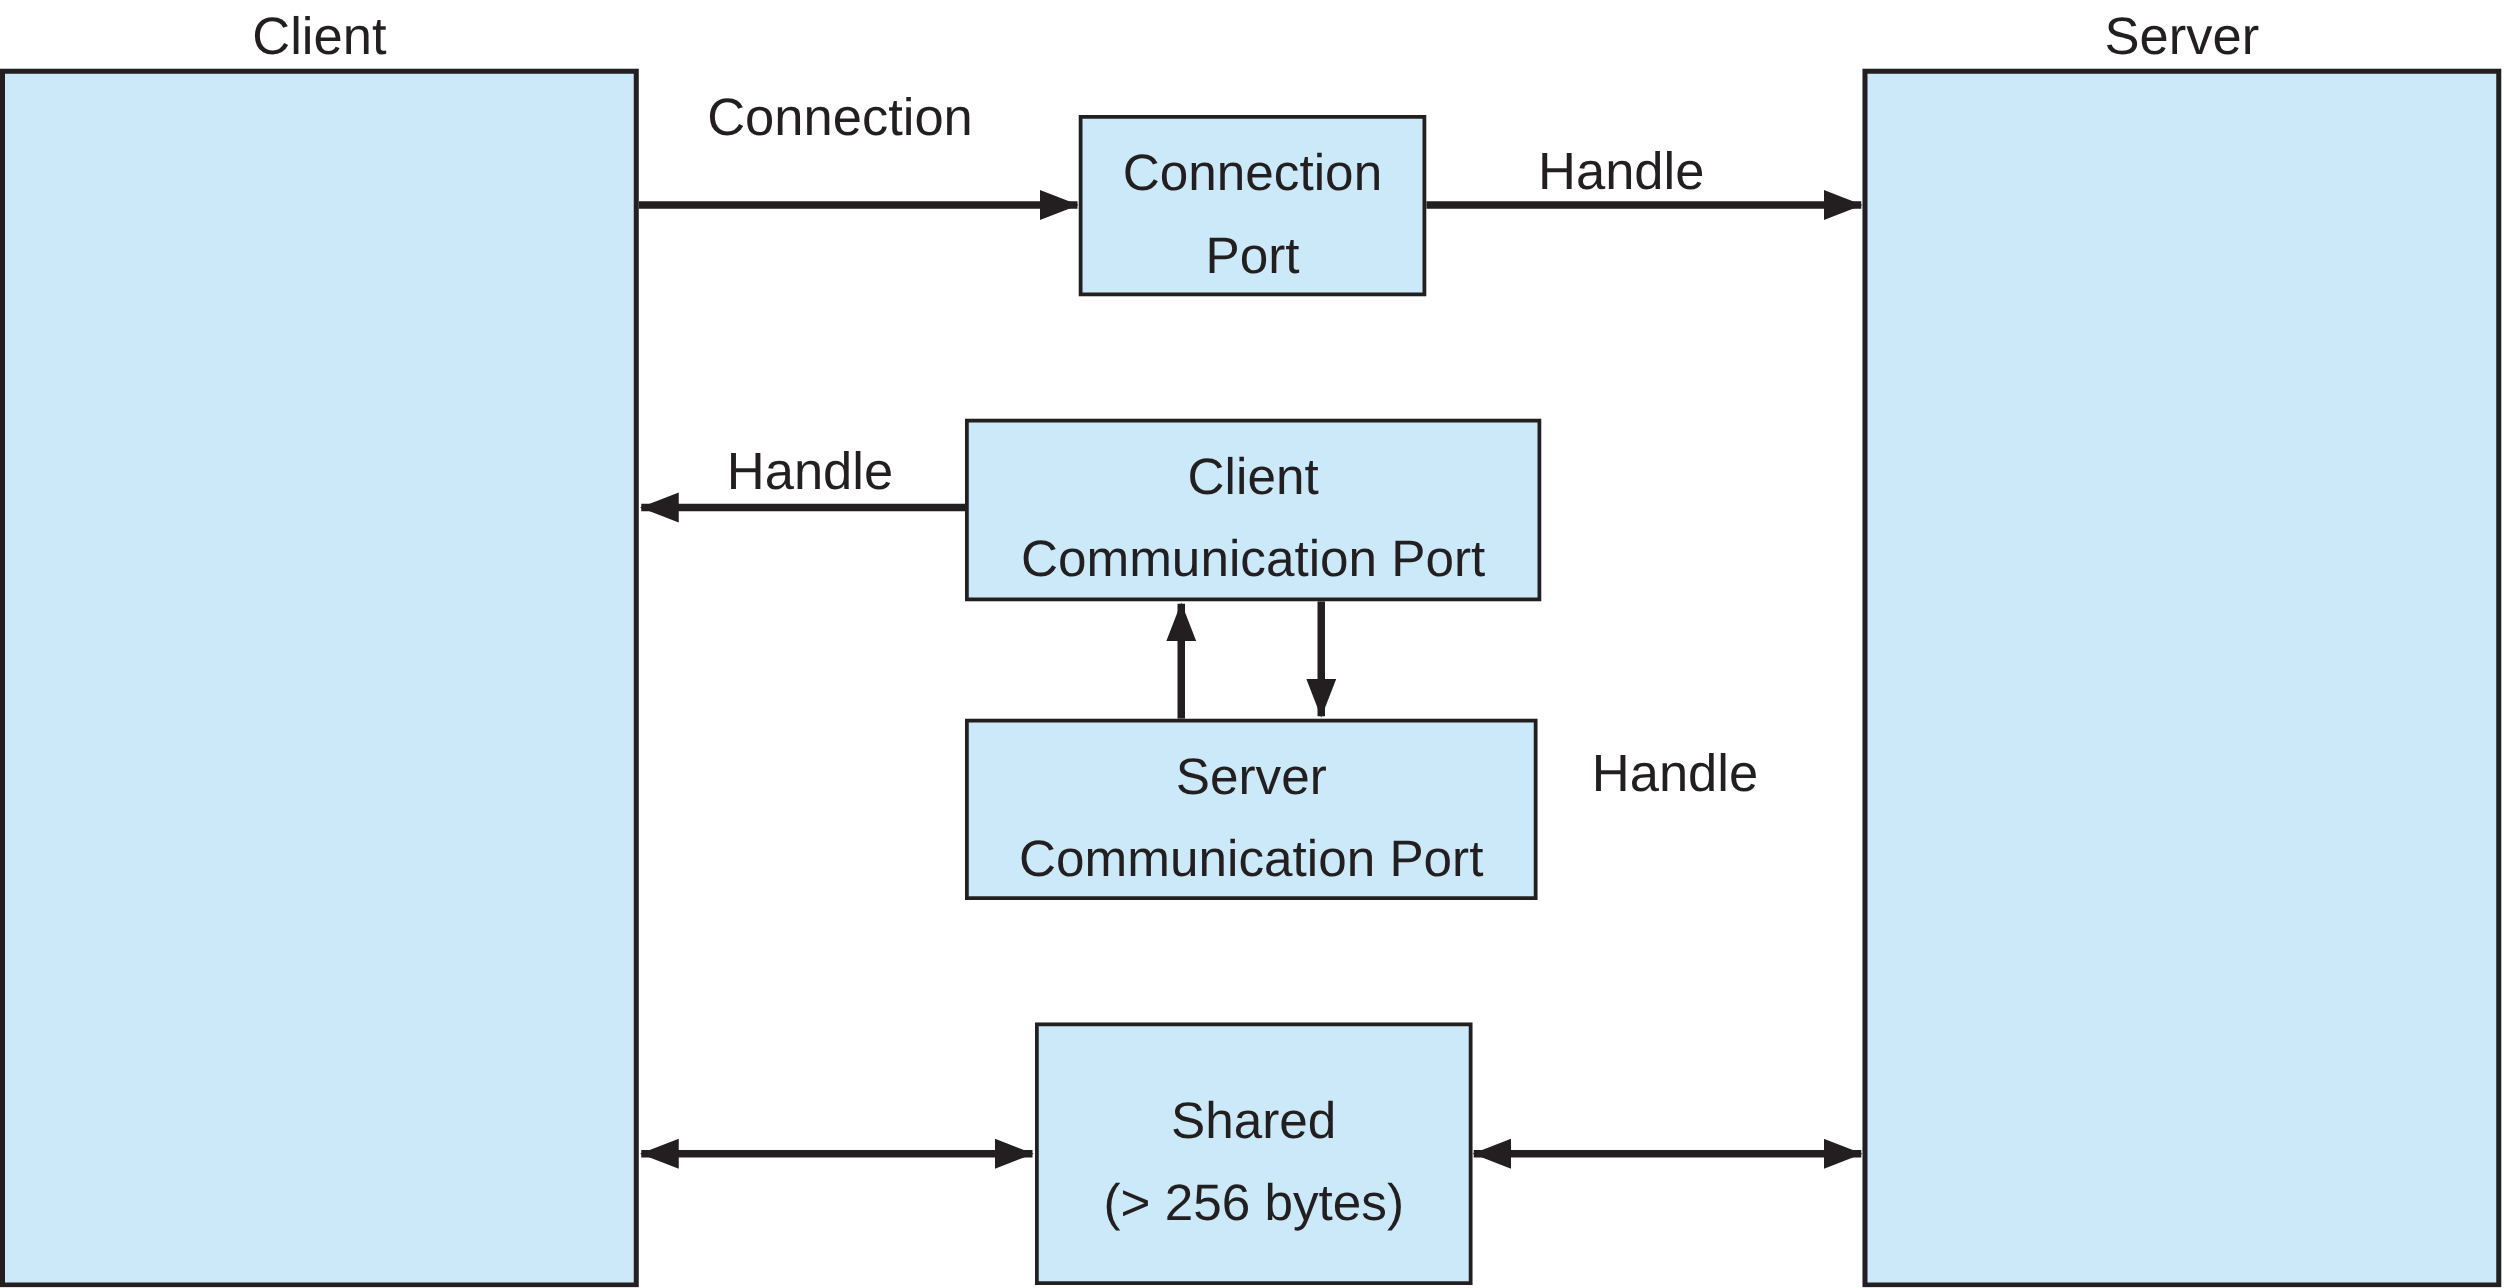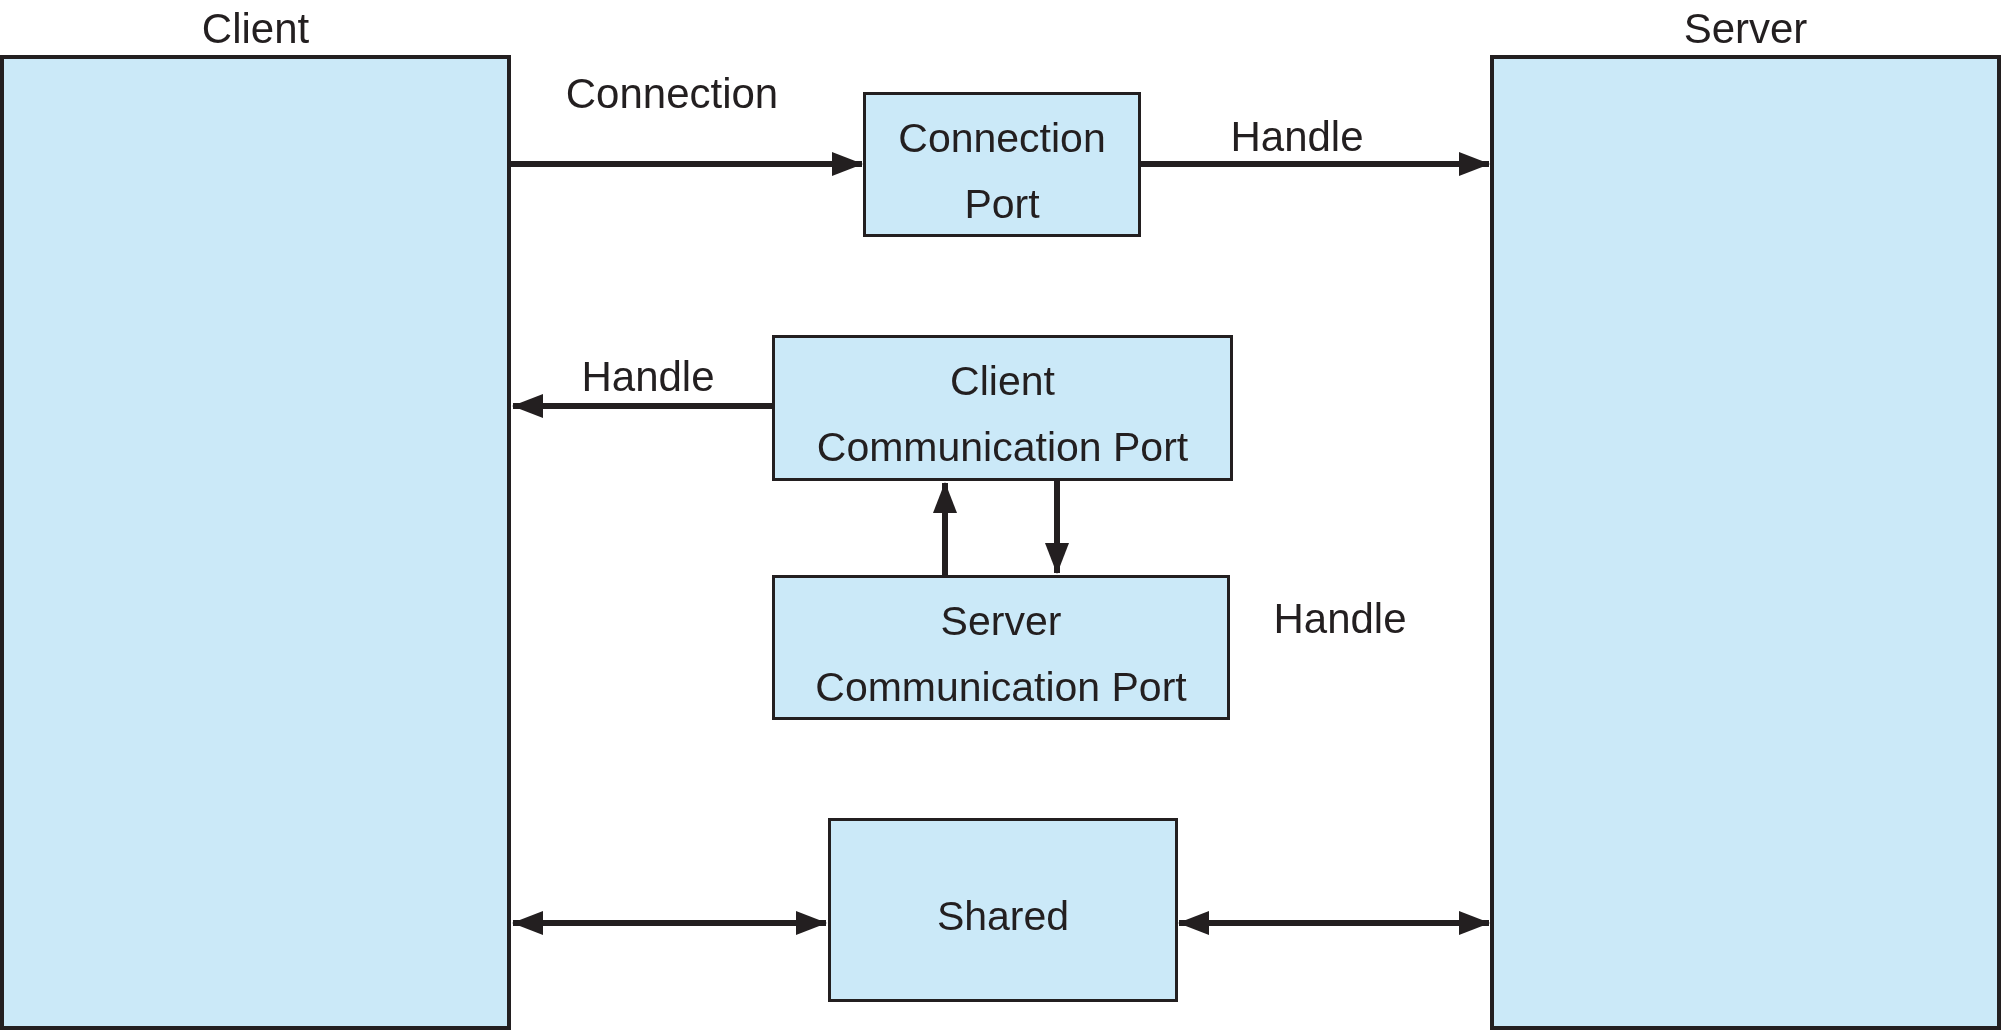--- a/index.html
+++ b/index.html
@@ -42,21 +42,21 @@
     color: var(--text);
   }
   .big-box {
     border-width: 4px;
   }
   .client-box  { left: 0px;    top: 55px;  width: 511px; height: 975px; }
   .server-box  { left: 1490px; top: 55px;  width: 511px; height: 975px; }
   .connection-port   { left: 863px; top: 92px;  width: 278px; height: 145px; }
   .client-comm-port  { left: 772px; top: 335px; width: 461px; height: 146px; }
   .server-comm-port  { left: 772px; top: 575px; width: 458px; height: 145px; }
-  .shared-section    { left: 828px; top: 818px; width: 350px; height: 184px; }
+  .shared-section    { left: 828px; top: 818px; width: 350px; height: 210px; }
   .edge-label, .node-title {
     position: absolute;
     text-align: center;
     font-size: 42px;
     line-height: 53px;
     color: var(--text);
     white-space: nowrap;
   }
   .client-title { left: 0px;    top: 2px; width: 511px; }
   .server-title { left: 1490px; top: 2px; width: 511px; }
@@ -109,20 +109,21 @@
     <span class="line-span">Communication Port</span>
   </div>
 
   <div class="box server-comm-port">
     <span class="line-span">Server</span>
     <span class="line-span">Communication Port</span>
   </div>
 
   <div class="box shared-section">
     <span class="line-span">Shared</span>
+    <span class="line-span">(&gt; 256 bytes)</span>
   </div>
 
   <div class="edge-label connection-request-label">
     <span class="line-span">Connection</span>
   </div>
   <div class="edge-label handle-top-label">Handle</div>
   <div class="edge-label handle-left-label">Handle</div>
   <div class="edge-label handle-right-label">Handle</div>
 
 </div>

